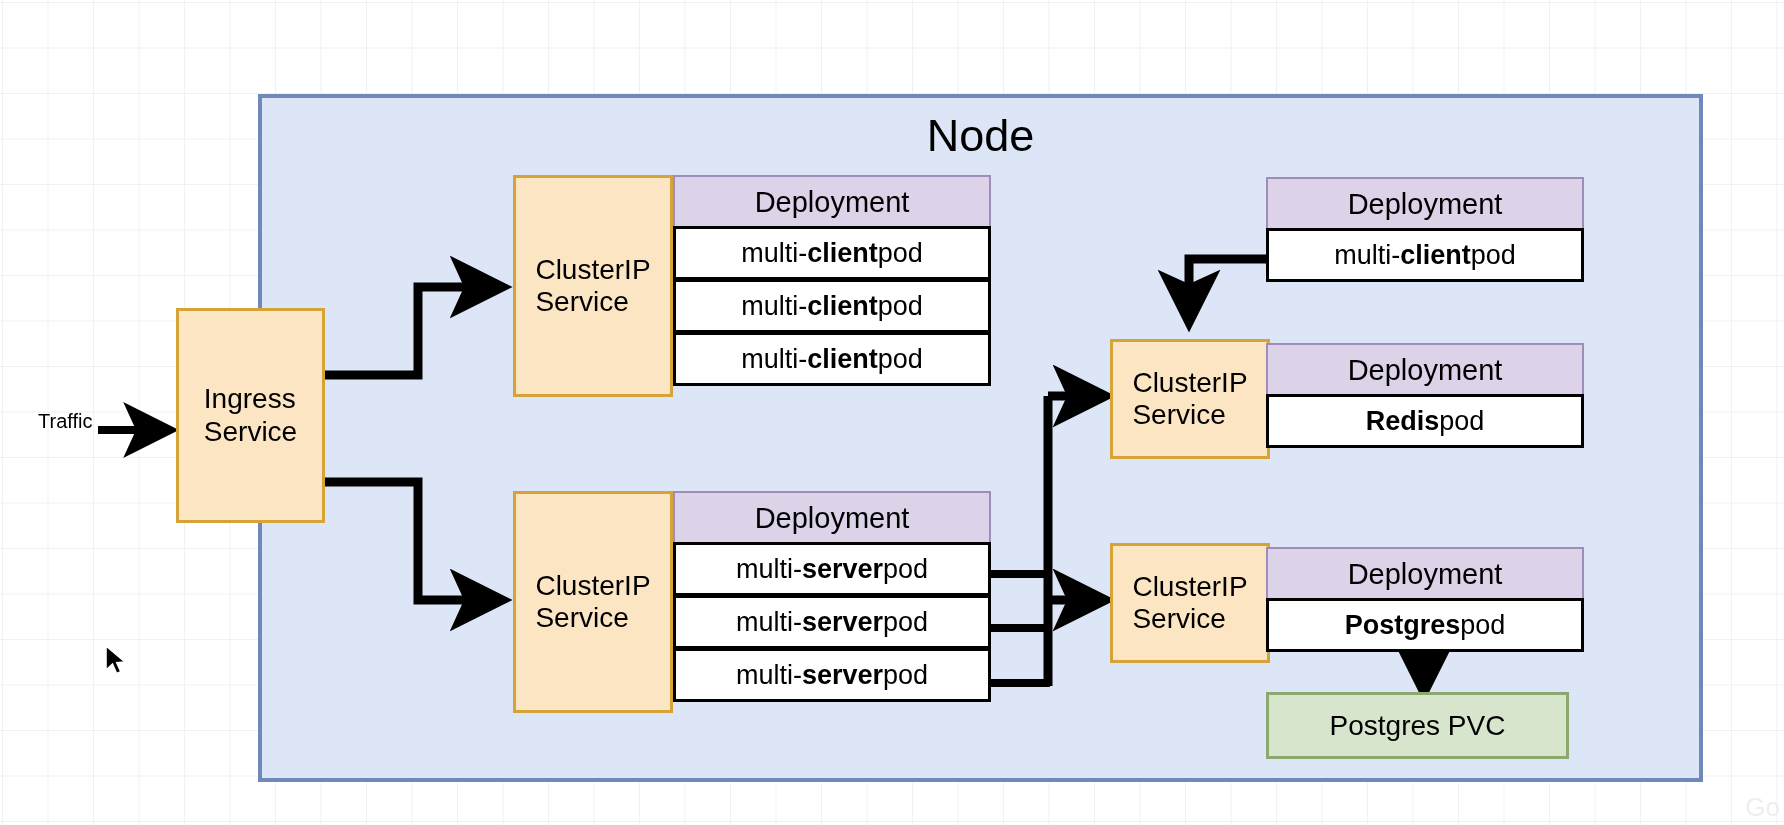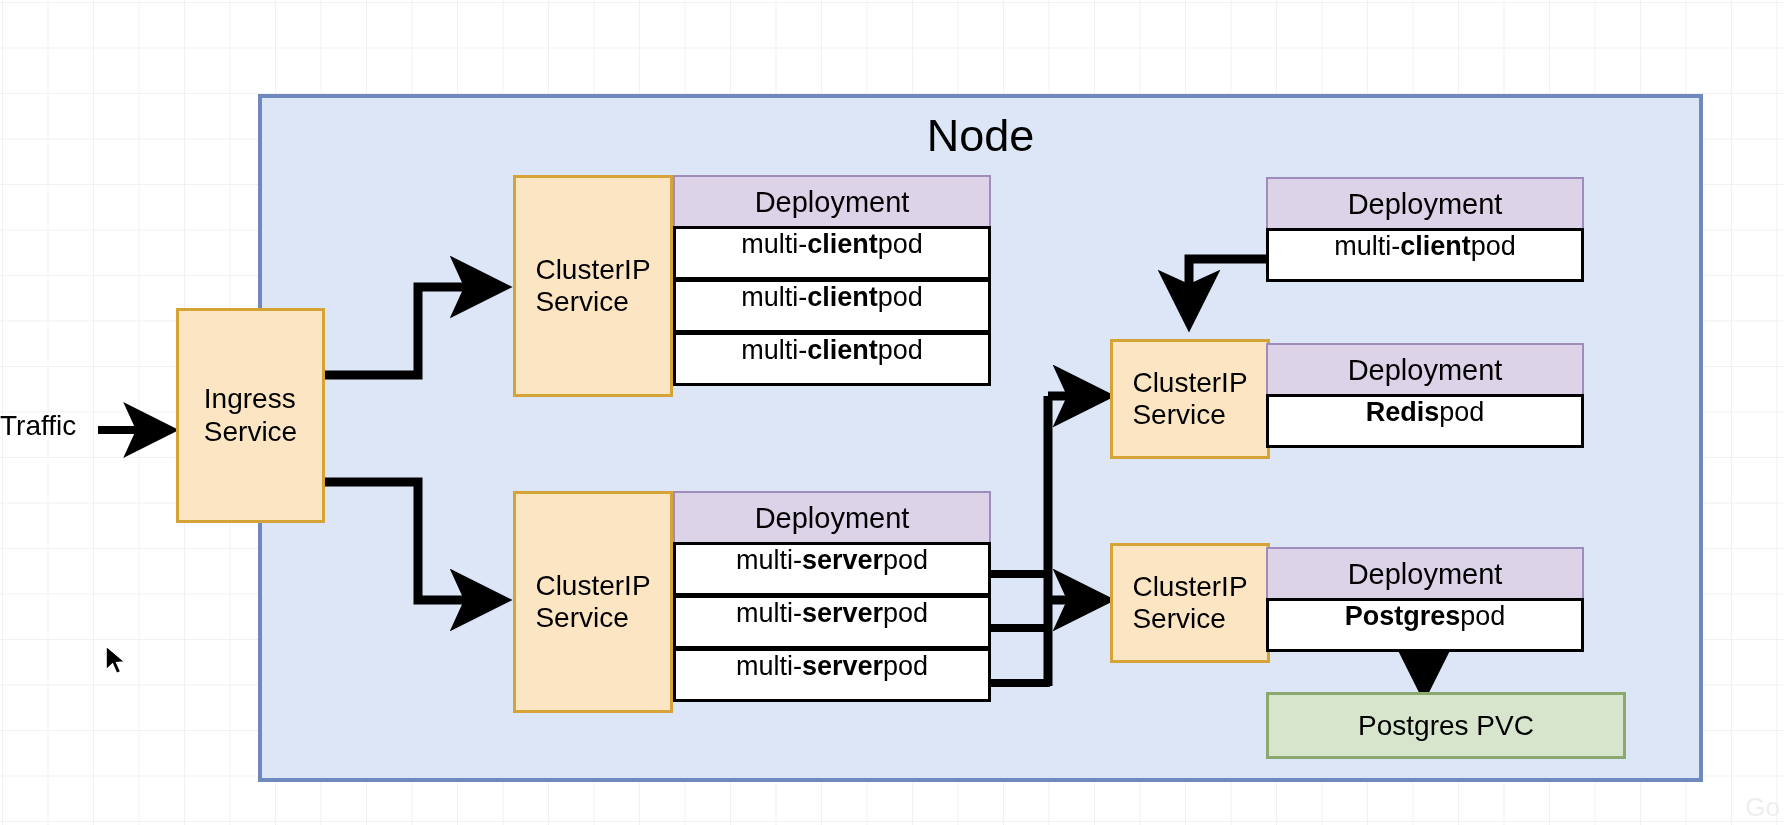--- a/index.html
+++ b/index.html
@@ -80,21 +80,21 @@
     color: #000;
   }
 
   .pod-row {
     background: #ffffff;
     border: 3px solid #000000;
     border-top: 3px solid #000000;
     height: 54px;
     margin-top: -1px;
     display: flex;
-    align-items: flex-start;
+    align-items: center;
     justify-content: center;
     font-size: 27px;
     color: #000;
     white-space: nowrap;
   }
   .pod-row b { font-weight: bold; }
 
   .pvc-box {
     position: absolute;
     background: #d8e5cd;
@@ -105,22 +105,23 @@
     font-size: 28px;
     color: #000;
     z-index: 6;
   }
 
   
   #traffic-label {
     position: absolute;
     left: 0px;
     top: 410px;
-    font-size: 28px;
-    color: #000;
+    font-size: 20px;
+    color: #000;
+    padding-left: 38px;
   }
 
   
   #connectors {
     position: absolute;
     left: 0; top: 0;
     width: 1784px; height: 825px;
     z-index: 4;
     pointer-events: none;
   }
@@ -270,21 +271,21 @@
 
   <div class="dep-group" style="left:1266px; top:547px; width:318px;">
     <div class="dep-header">Deployment</div>
     <div class="pod-row">
       <span></span>
         <b>Postgres</b>
         <span> pod</span>
     </div>
   </div>
 
-  <div class="pvc-box" style="left:1266px; top:692px; width:360px; height:67px;">
+  <div class="pvc-box" style="left:1266px; top:692px; width:303px; height:67px;">
     <span>Postgres PVC</span>
   </div>
 
   <svg id="cursor" width="26" height="34" viewBox="0 0 26 34">
     <path d="M2,1 L2,25 L8.5,19.2 L12.6,28.5 L16.8,26.7 L12.8,17.6 L21,17 Z" fill="#000" stroke="#ffffff" stroke-width="1.6"></path>
   </svg>
 
 </div>
 
 </body></html>

